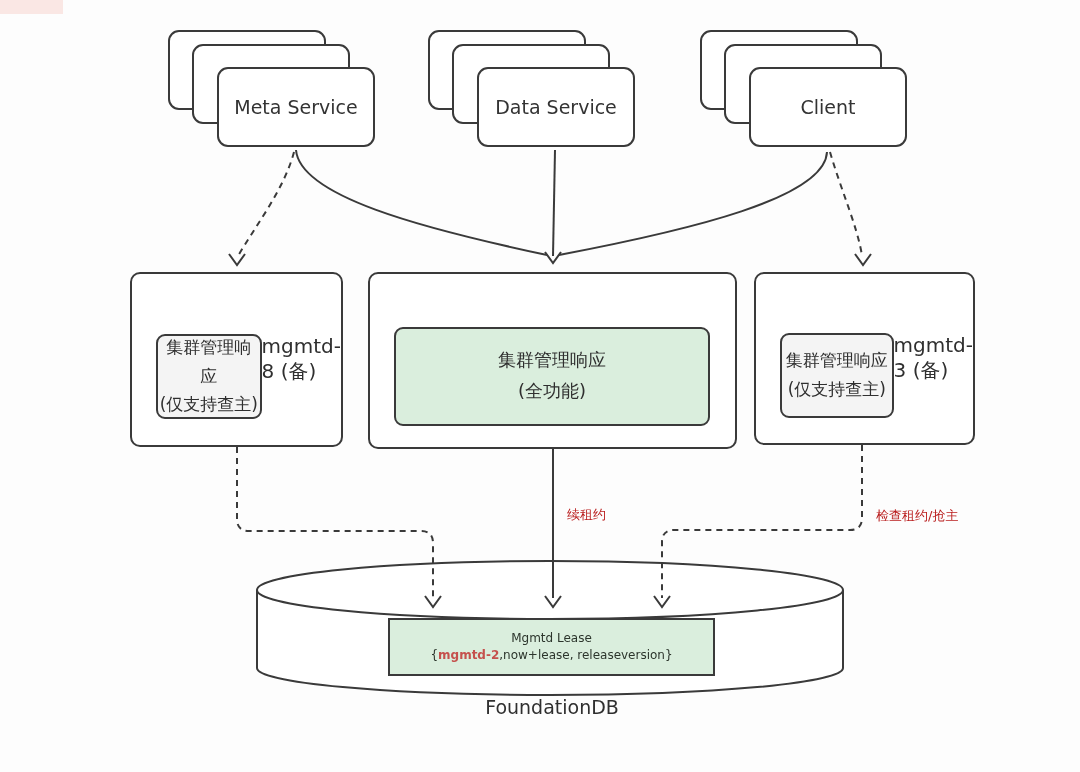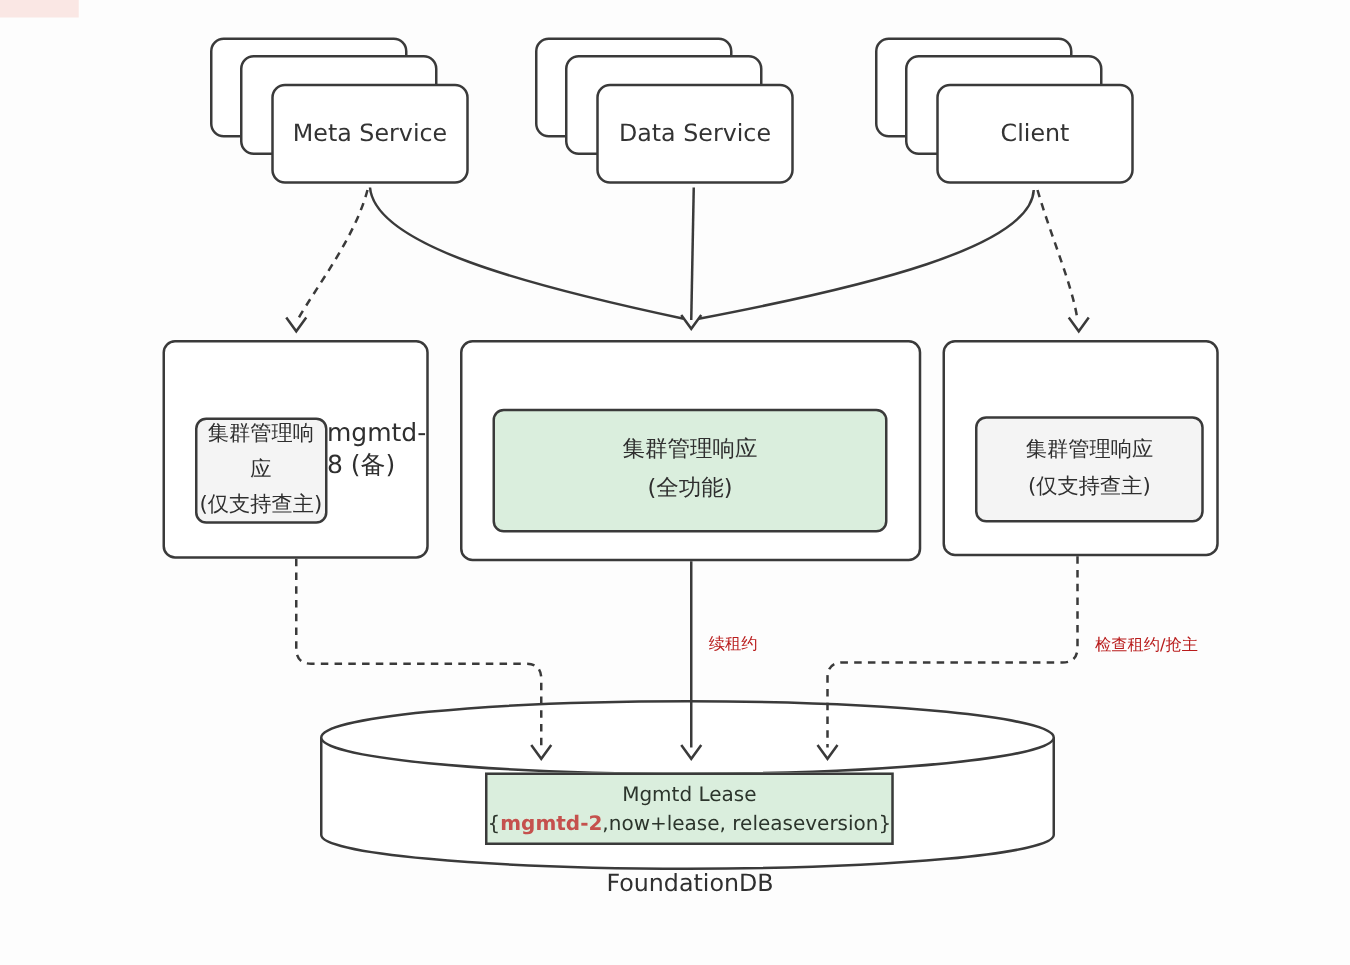--- a/index.html
+++ b/index.html
@@ -40,21 +40,21 @@
   .node-label.primary { color:var(--red,#c5514d); font-weight:bold; font-size:21px; }
 
   
   .edge-label { position:absolute; font-size:13px; color:#b91c1c; white-space:nowrap; }
 
   
   .lease {
     position:absolute; left:388px; top:618px; width:327px; height:58px;
     background:var(--green,#daeedd); border:2px solid var(--line,#3a3a3a);
     display:flex; flex-direction:column; align-items:center; justify-content:center;
-    font-size:16px; color:#2c352c; line-height:1.45;
+    font-size:12px; color:#2c352c; line-height:1.45;
   }
   .lease .red { color:var(--red,#c5514d); font-weight:bold; }
 
   .db-label { position:absolute; left:402px; top:696px; width:300px; text-align:center;
     font-size:19px; color:#2f2f2f; }
 </style>
 </head>
 <body>
 
 <div id="canvas">
@@ -130,20 +130,21 @@
       <div>集群管理响应</div>
       <div>(全功能)</div>
     </div>
   </div>
 
   <div class="node" style="left:754px; top:272px; width:221px; height:173px;">
     <div class="inner gray" style="margin-top:33px; width:183px; height:85px;">
       <div>集群管理响应</div>
       <div>(仅支持查主)</div>
     </div>
+    <div class="node-label">mgmtd-3 (备)</div>
   </div>
 
   <div class="edge-label" style="left:567px; top:506px;">续租约</div>
   <div class="edge-label" style="left:876px; top:507px;">检查租约/抢主</div>
 
   <div class="lease">
     <div>Mgmtd Lease</div>
     <div>
       <span>{</span><span class="red">mgmtd-2</span><span>,now+lease, releaseversion}</span>
     </div>

